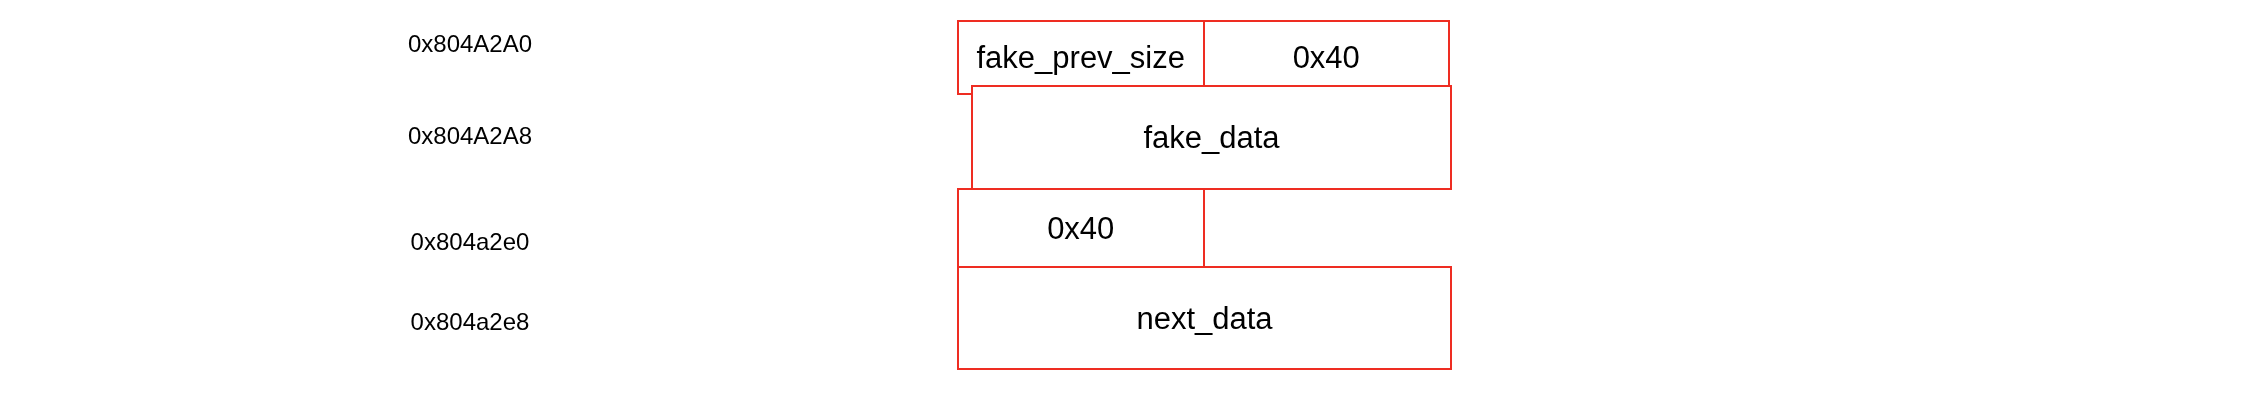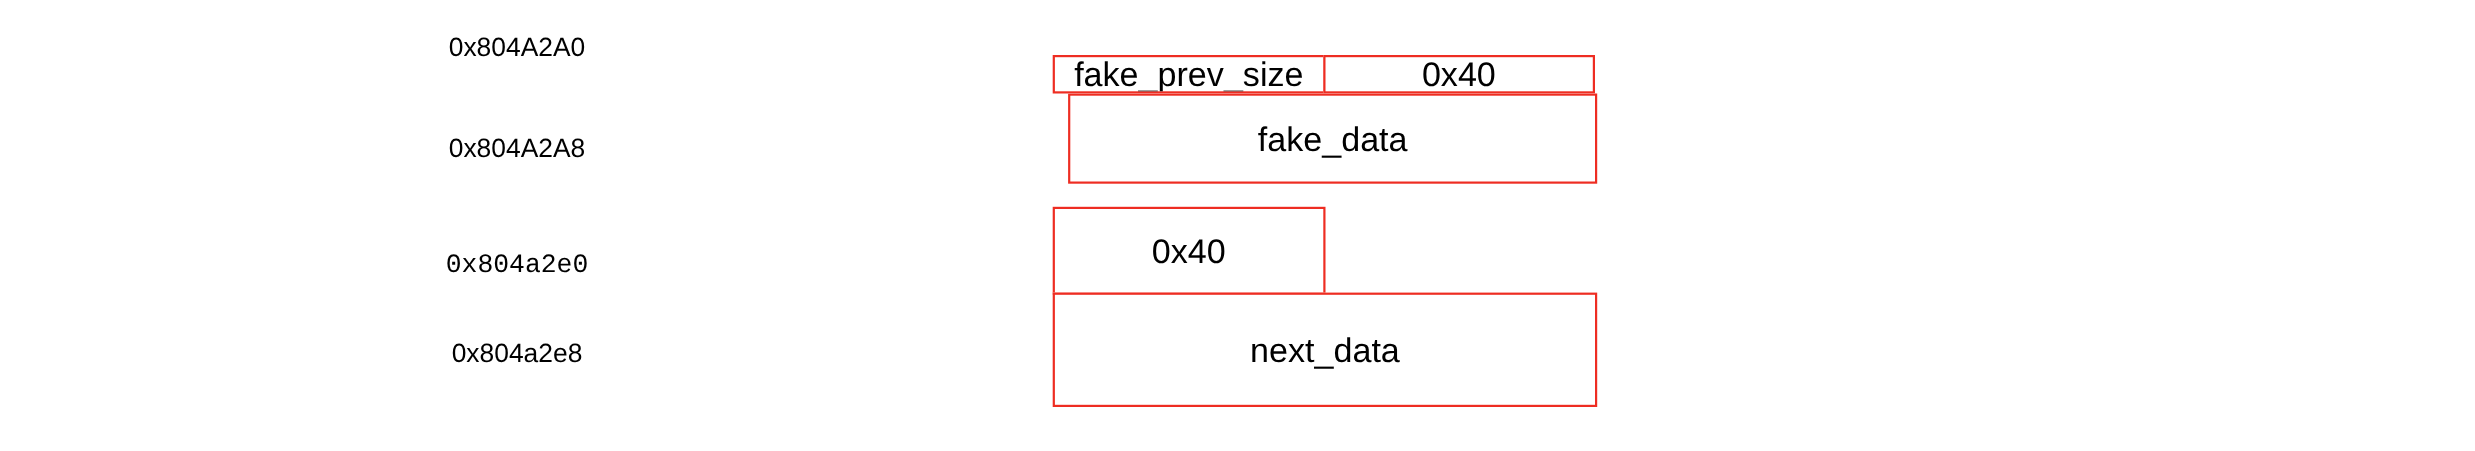--- a/index.html
+++ b/index.html
@@ -69,28 +69,28 @@
     white-space: nowrap;
     overflow: hidden;
   }
   .mem-cell.half { width: 50%; }
   .mem-cell.full { width: 100%; }
   
   .mem-cell.half + .mem-cell.half { margin-left: -2px; }
   
   .mem-row + .mem-row { margin-top: -2px; }
 
-  .row-1 { top: 16px;   height: 75px; align-items: center;  }
-  .row-2 { top: 73px;  height: 82px; padding-left: 14px; }
+  .row-1 { top: 6px;   height: 75px;  }
+  .row-2 { top: 73px;  height: 105px; padding-left: 14px; }
   .row-3 { top: 176px; height: 80px;  }
   .row-4 { top: 254px; height: 104px; border-radius: 20px; }
 
   .lbl-1 { top: 18px;  }
   .lbl-2 { top: 110px; margin-left: 33px; }
-  .lbl-3 { top: 216px; font-family: Liberation Mono, monospace; }
+  .lbl-3 { top: 216px; }
   .lbl-4 { top: 296px; }
 </style>
 </head>
 <body>
 
 <div id="diagram-root">
 
   <div class="addr-gutter">
     <div class="addr-label lbl-1">0x804A2A0</div>
     <div class="addr-label lbl-2">0x804A2A8</div>

